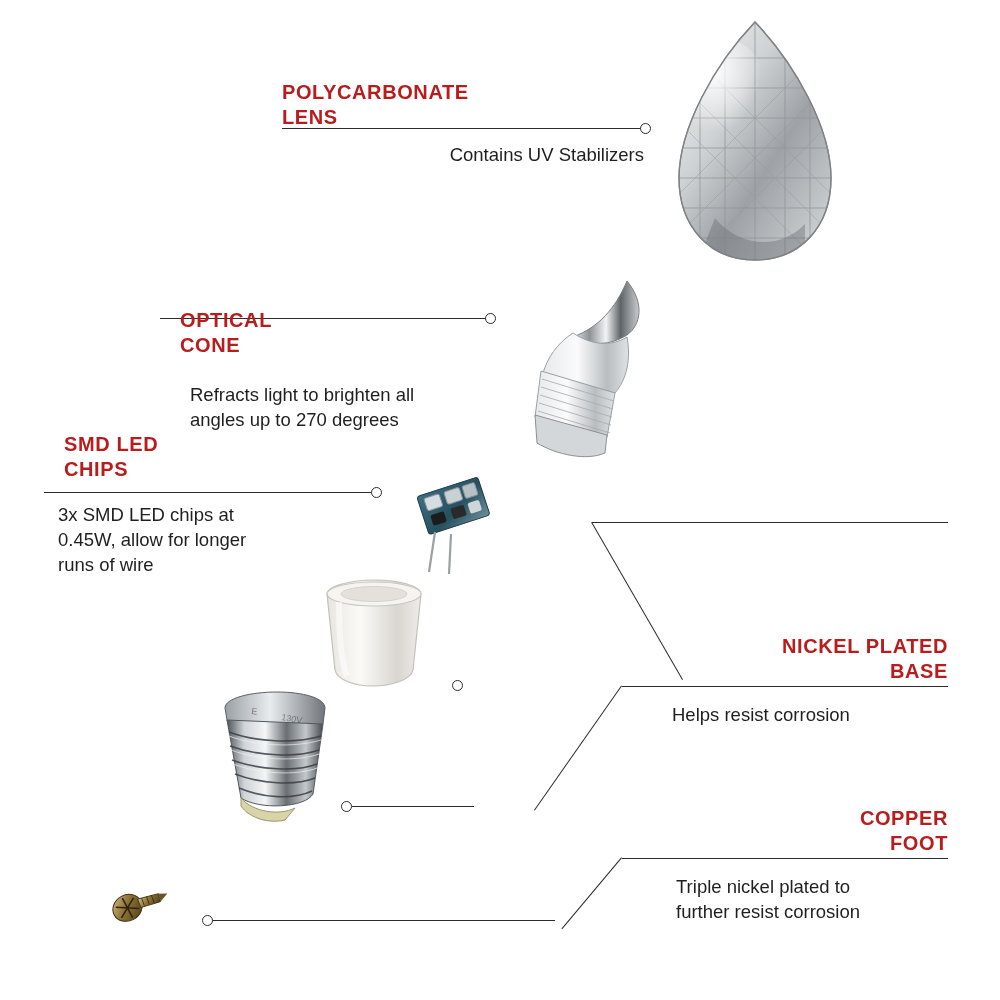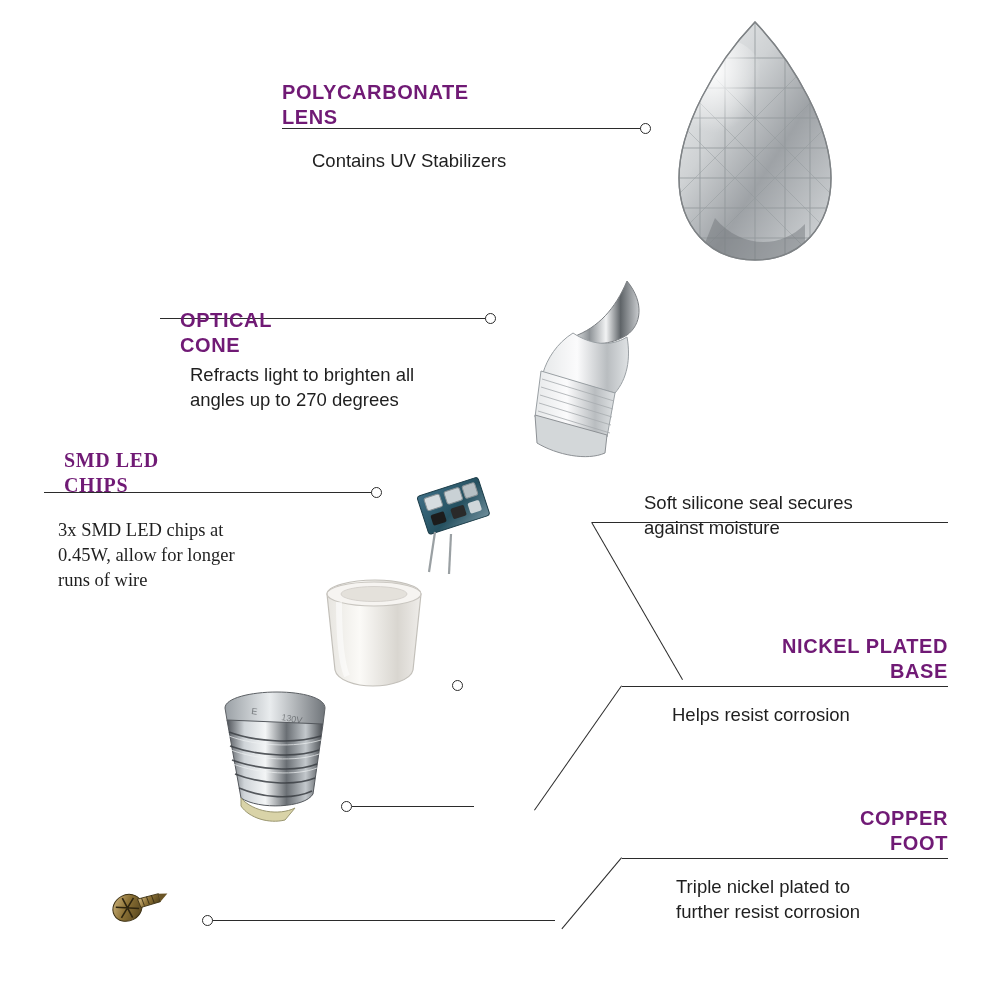--- a/index.html
+++ b/index.html
@@ -19,21 +19,21 @@
 
   
   .callout {
     position: absolute;
   }
   .callout .title {
     font-weight: 700;
     font-size: 20px;
     letter-spacing: 0.6px;
     line-height: 25px;
-    color: #701a75;
+    color: #b91c1c;
     white-space: pre-line;
   }
   .callout .desc {
     font-size: 18.5px;
     line-height: 25px;
     color: #1f1f1f;
     white-space: pre-line;
   }
   .callout.left .title,
   .callout.left .desc { text-align: right; }
@@ -272,41 +272,39 @@
   <div class="dot" style="left:341px; top:801px;"></div>
 
   <div class="rule" style="left:622px; top:858px; width:326px;"></div>
   <div class="diag" style="left:622px; top:858px; width:93px; transform: rotate(130deg);"></div>
   <div class="rule" style="left:212px; top:920px; width:343px;"></div>
   <div class="dot" style="left:202px; top:915px;"></div>
 
   <div class="callout left" style="left:282px; top:80px; width:362px;">
     <div class="title" style="text-align:left;">POLYCARBONATE
 LENS</div>
-    <div class="desc" style="margin-top:18px; text-align:left; padding-left:30px;">Contains UV Stabilizers</div>
+    <div class="desc" style="margin-top:12px; text-align:right; padding-left:30px;">Contains UV Stabilizers</div>
   </div>
 
   <div class="callout left" style="left:160px; top:268px; width:330px;">
     <div class="title" style="text-align:left; padding-left:20px;margin-top:40px;">OPTICAL
 CONE</div>
-    <div class="desc" style="margin-top:4px; text-align:left; padding-left:30px;">Refracts light to brighten all
+    <div class="desc" style="margin-top:24px; text-align:left; padding-left:30px;">Refracts light to brighten all
 angles up to 270 degrees</div>
   </div>
 
-  <div class="callout left" style="left:44px; top:448px; width:333px;font-family:Liberation Serif, serif;">
+  <div class="callout left" style="left:44px; top:432px; width:333px;">
     <div class="title" style="text-align:left; padding-left:20px;">SMD LED
 CHIPS</div>
     <div class="desc" style="margin-top:20px; text-align:left; padding-left:14px;">3x SMD LED chips at
 0.45W, allow for longer
 runs of wire</div>
   </div>
 
   <div class="callout right" style="left:592px; top:472px; width:356px;">
-    <div class="desc" style="margin-top:18px; text-align:left; padding-left:52px;">Soft silicone seal secures
-against moisture</div>
   </div>
 
   <div class="callout right" style="left:622px; top:806px; width:326px;">
     <div class="title" style="text-align:right;">COPPER
 FOOT</div>
     <div class="desc" style="margin-top:18px; text-align:left; padding-left:54px;">Triple nickel plated to
 further resist corrosion</div>
   </div>
 
   <div class="callout right" style="left:622px; top:634px; width:326px;">

